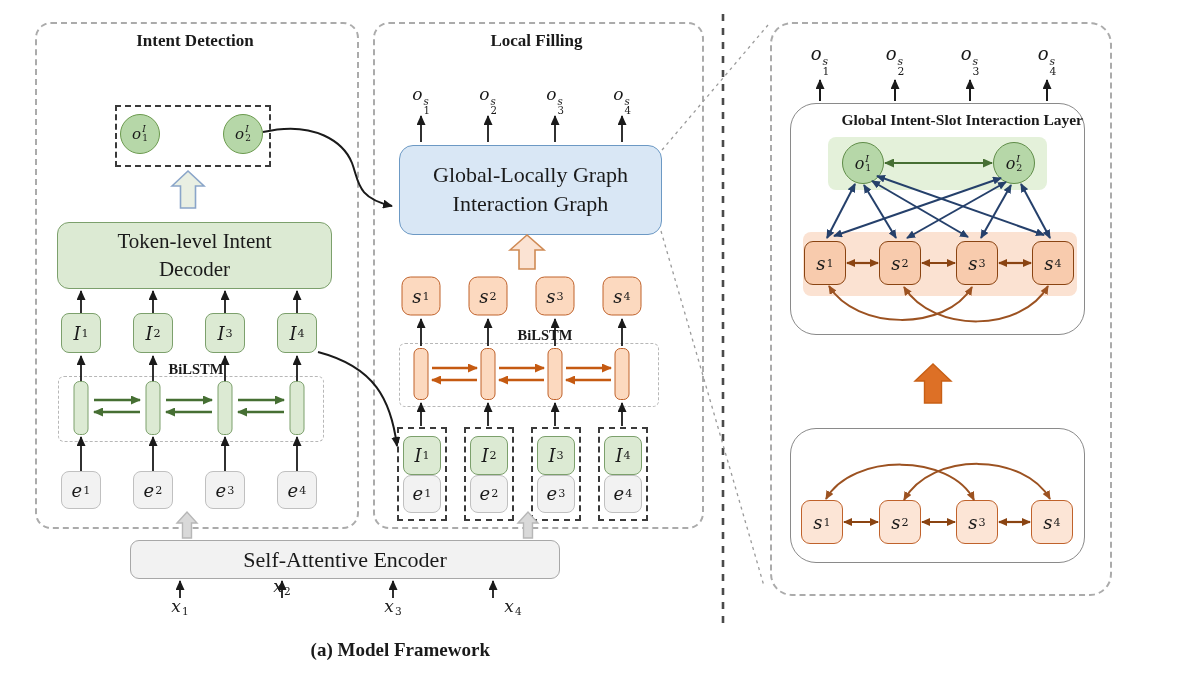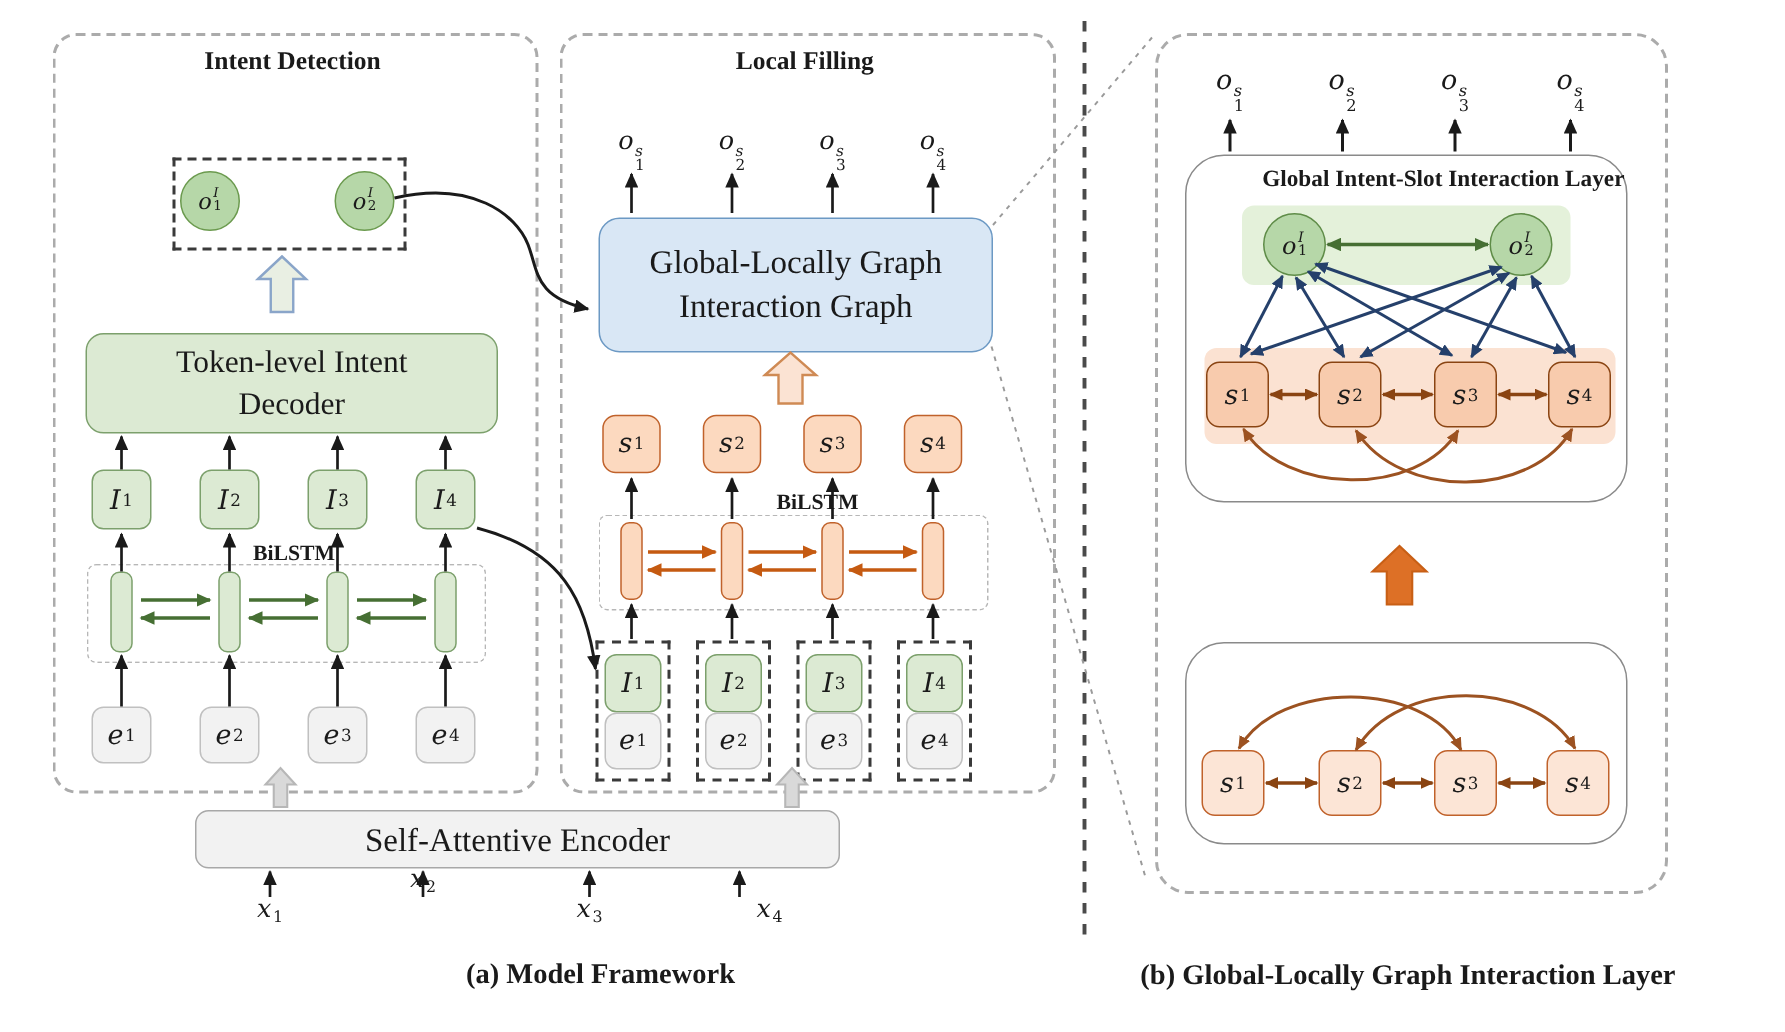--- a/index.html
+++ b/index.html
@@ -304,21 +304,20 @@
     </div>
   <div class="unit orange-unit-local c math m18" style="left:977px;top:522px;width:40px;height:42px;">
       <span>s</span>
       <span class="subonly">3</span>
     </div>
   <div class="unit orange-unit-local c math m18" style="left:1052px;top:522px;width:40px;height:42px;">
       <span>s</span>
       <span class="subonly">4</span>
     </div>
 
-  <div class="caption" style="left:717px;top:640px;width:400px;">(b) Global-Locally Graph Interaction Layer</div>
 
   <svg class="overlay" width="1190" height="688" viewBox="0 0 1190 688">
     <defs>
       <marker id="m-blk" markerUnits="userSpaceOnUse" markerWidth="11" markerHeight="9" refX="9" refY="4.5" orient="auto-start-reverse">
           <path d="M0,0 L10,4.5 L0,9 z" fill="#1a1a1a"></path>
         </marker>
       <marker id="m-grn" markerUnits="userSpaceOnUse" markerWidth="11" markerHeight="9" refX="9" refY="4.5" orient="auto-start-reverse">
           <path d="M0,0 L10,4.5 L0,9 z" fill="#466f33"></path>
         </marker>
       <marker id="m-org" markerUnits="userSpaceOnUse" markerWidth="11" markerHeight="9" refX="9" refY="4.5" orient="auto-start-reverse">

